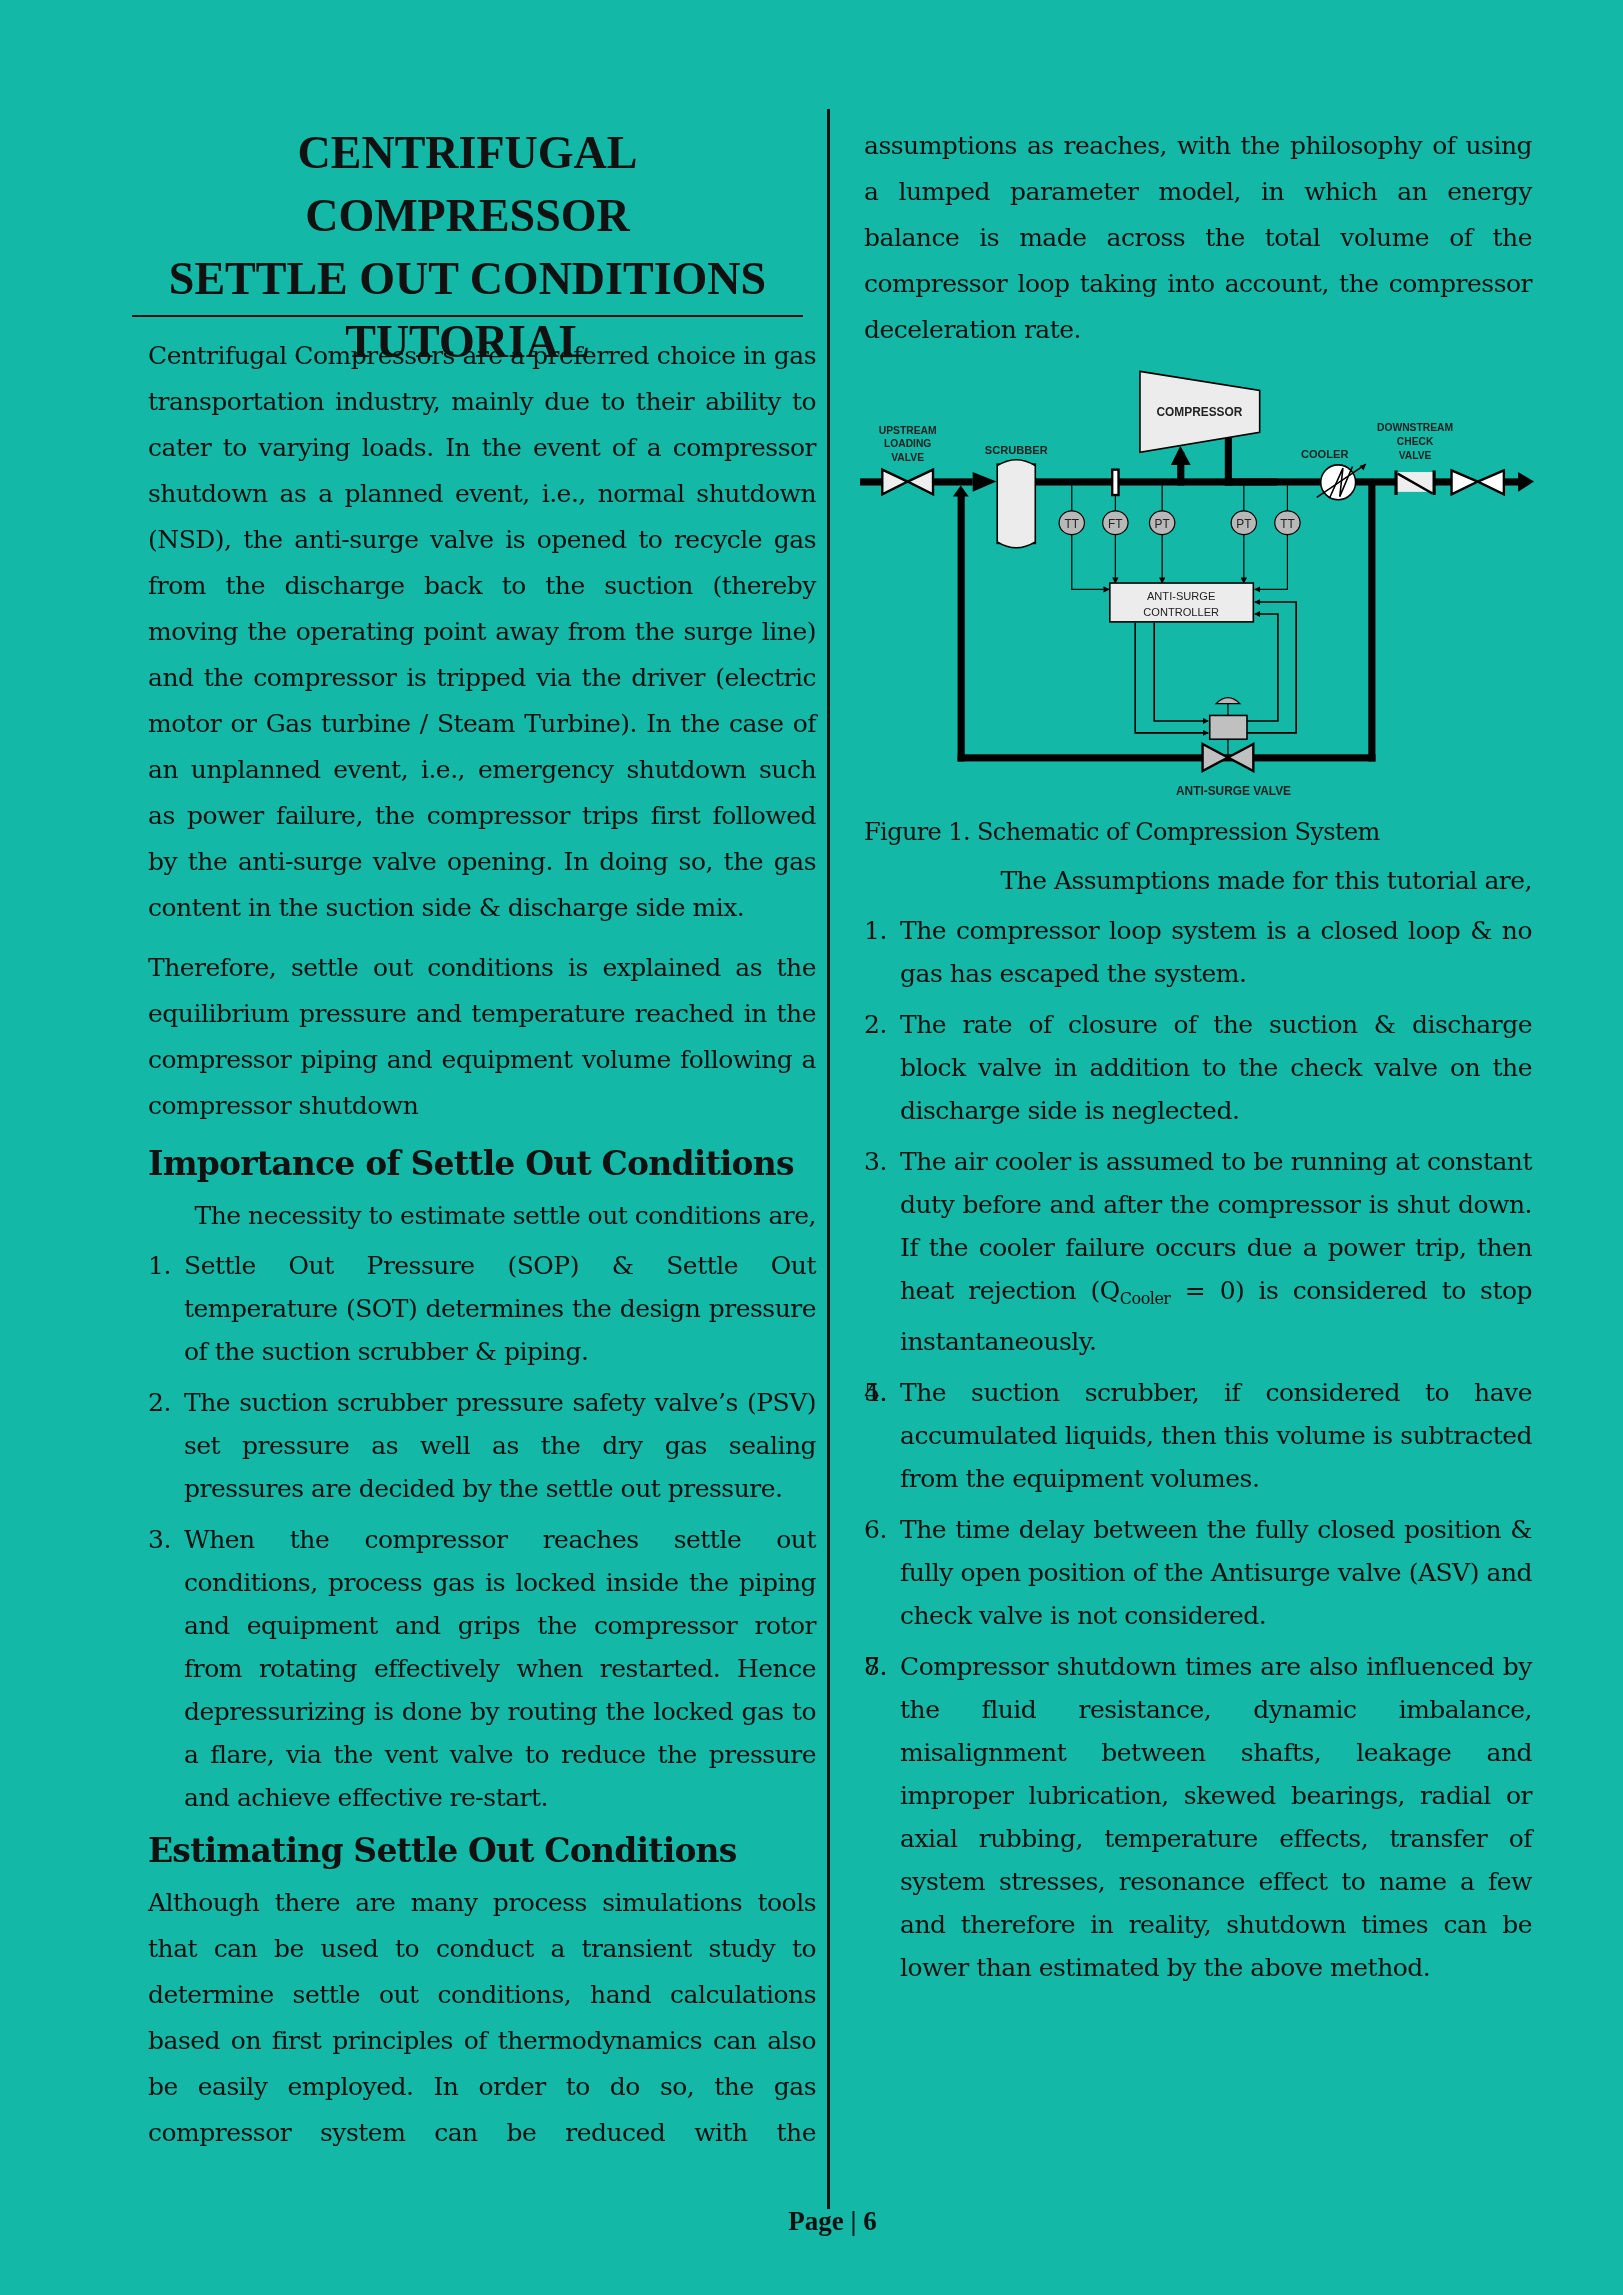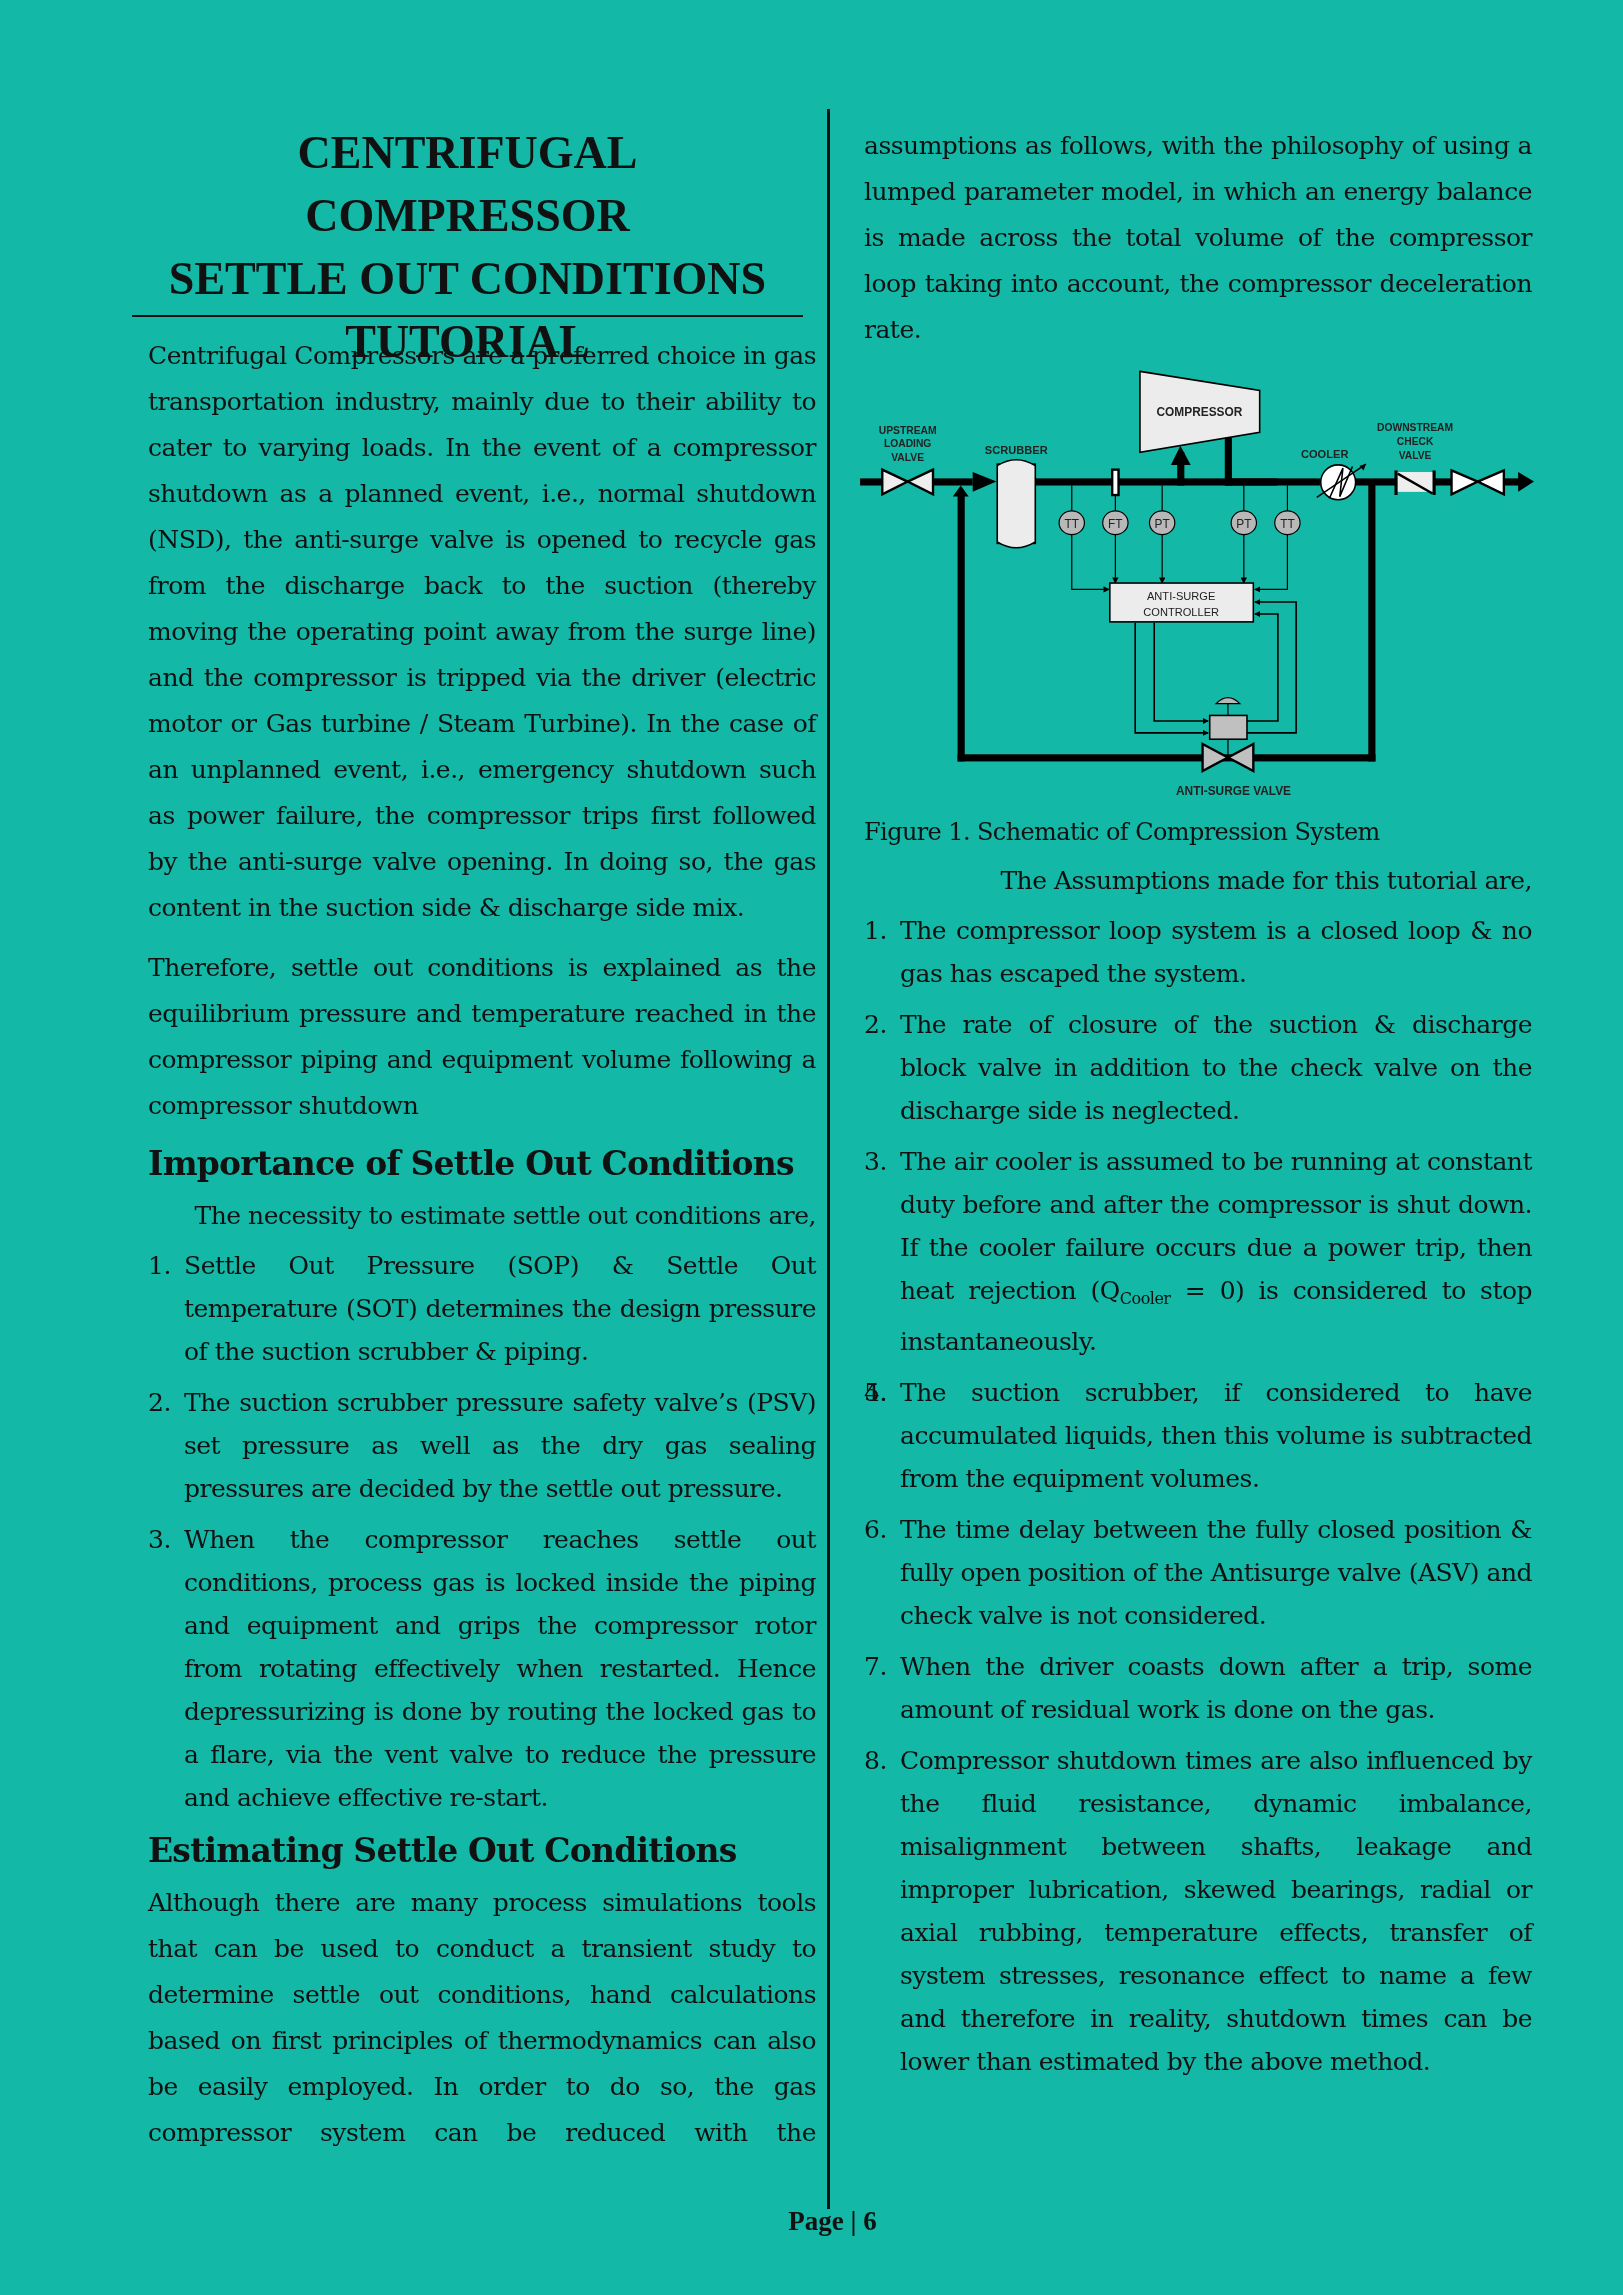--- a/index.html
+++ b/index.html
@@ -58,21 +58,21 @@
         <span class="num">3.</span>
         <span>When the compressor reaches settle out conditions, process gas is locked inside the piping and equipment and grips the compressor rotor from rotating effectively when restarted. Hence depressurizing is done by routing the locked gas to a flare, via the vent valve to reduce the pressure and achieve effective re-start.</span>
       </li>
     </ol>
 
     <div class="h2">Estimating Settle Out Conditions</div>
     <p style="text-align-last:justify">Although there are many process simulations tools that can be used to conduct a transient study to determine settle out conditions, hand calculations based on first principles of thermodynamics can also be easily employed. In order to do so, the gas compressor system can be reduced with the</p>
   </div>
 
   <div class="col right-text-top">
-    <p>assumptions as follows, with the philosophy of using a lumped parameter model, in which an energy balance is made across the total volume of the compressor loop taking into account, the compressor deceleration rate.</p>
+    <p>assumptions as reaches, with the philosophy of using a lumped parameter model, in which an energy balance is made across the total volume of the compressor loop taking into account, the compressor deceleration rate.</p>
   </div>
 
   <div class="figure">
     <svg viewBox="1084 460 860 560" xmlns="http://www.w3.org/2000/svg">
       <defs>
         <marker id="arrowSmall" markerWidth="8" markerHeight="8" refX="7" refY="4" orient="auto" markerUnits="userSpaceOnUse">
           <path d="M0,0 L8,4 L0,8 Z" fill="#000"></path>
         </marker>
       </defs>
 
@@ -222,21 +222,20 @@
       <li>
         <span class="num">5.</span>
         <span>The suction scrubber, if considered to have accumulated liquids, then this volume is subtracted from the equipment volumes.</span>
       </li>
       <li>
         <span class="num">6.</span>
         <span>The time delay between the fully closed position &amp; fully open position of the Antisurge valve (ASV) and check valve is not considered.</span>
       </li>
       <li>
         <span class="num">7.</span>
-        <span>When the driver coasts down after a trip, some amount of residual work is done on the gas.</span>
       </li>
       <li>
         <span class="num">8.</span>
         <span>Compressor shutdown times are also influenced by the fluid resistance, dynamic imbalance, misalignment between shafts, leakage and improper lubrication, skewed bearings, radial or axial rubbing, temperature effects, transfer of system stresses, resonance effect to name a few and therefore in reality, shutdown times can be lower than estimated by the above method.</span>
       </li>
     </ol>
   </div>
 
   <div class="footer">Page | 6</div>
 </div>

